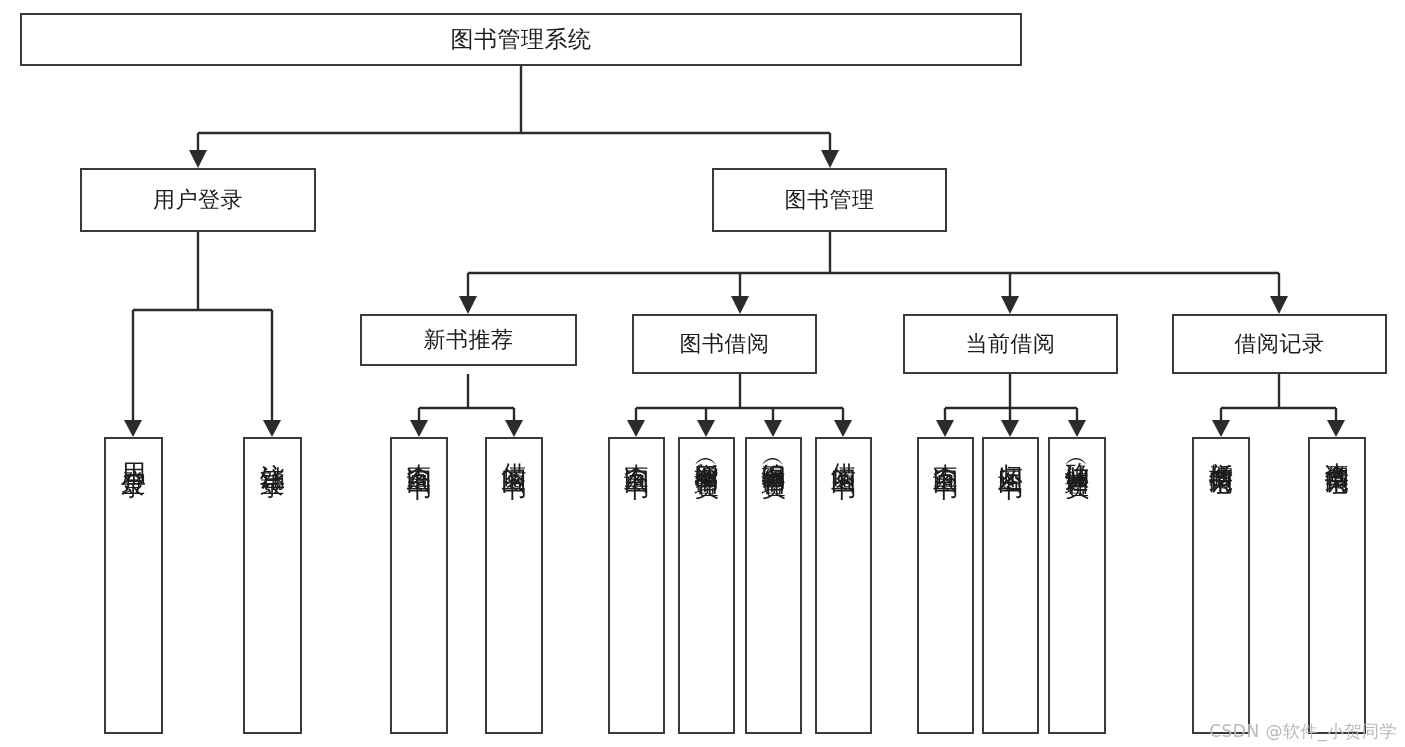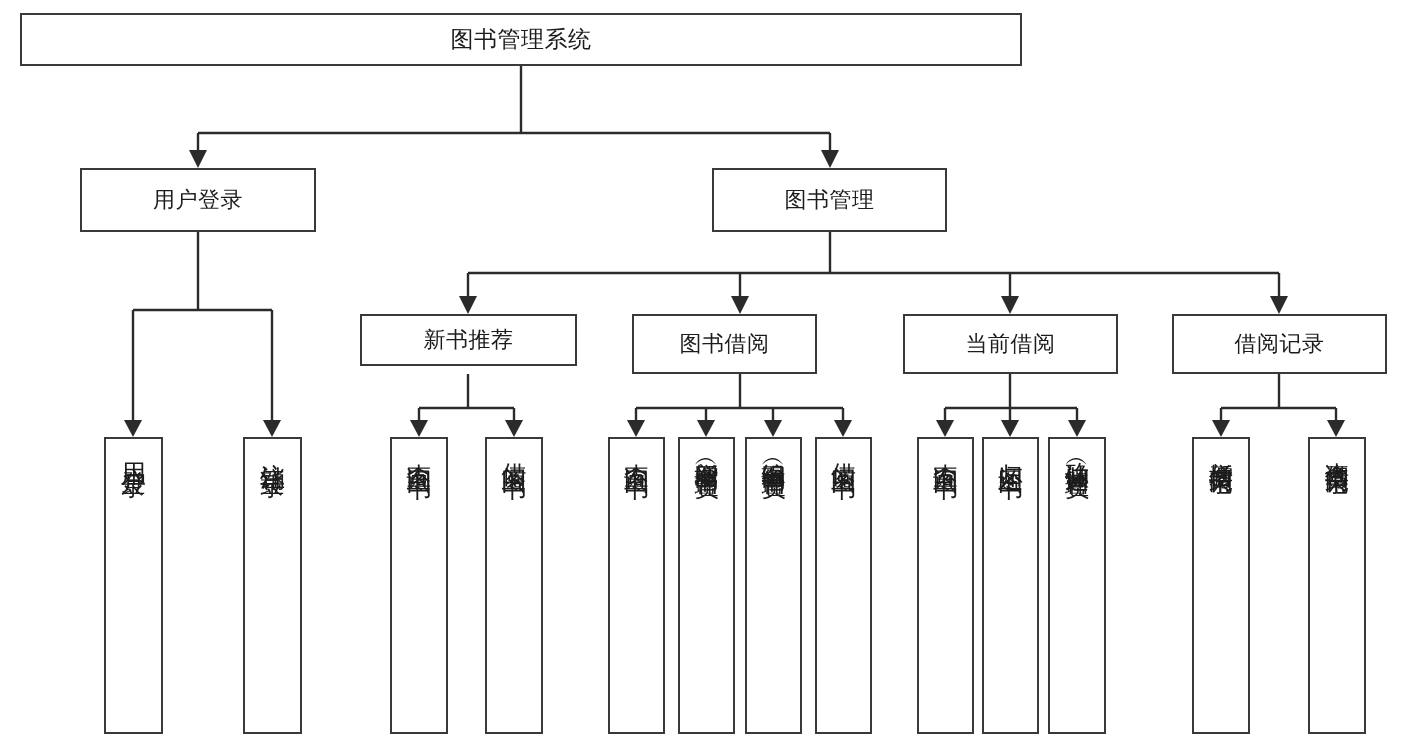--- a/index.html
+++ b/index.html
@@ -225,14 +225,15 @@
   </div>
 
   <div class="node vert tall" style="left:1192px; top:437px; width:58px; height:297px;">
     <span class="label">新增借阅记录</span>
   </div>
 
   <div class="node vert tall" style="left:1308px; top:437px; width:58px; height:297px;">
     <span class="label">查询借阅记录</span>
   </div>
 
+  <div id="watermark">CSDN @软件_小贺同学</div>
 
 </div>
 
 </body></html>

